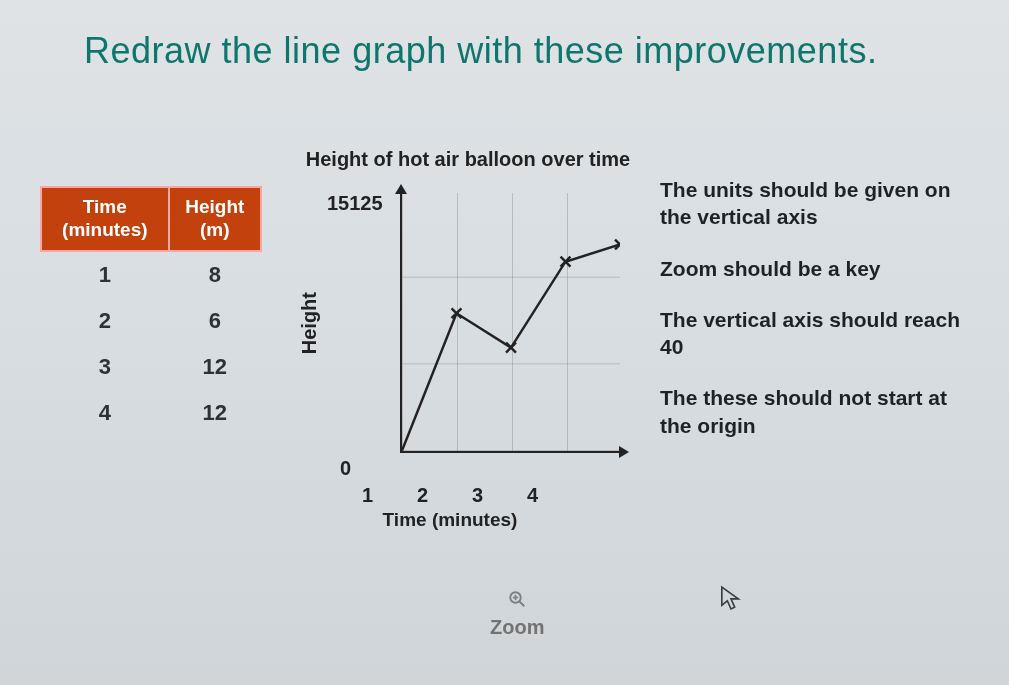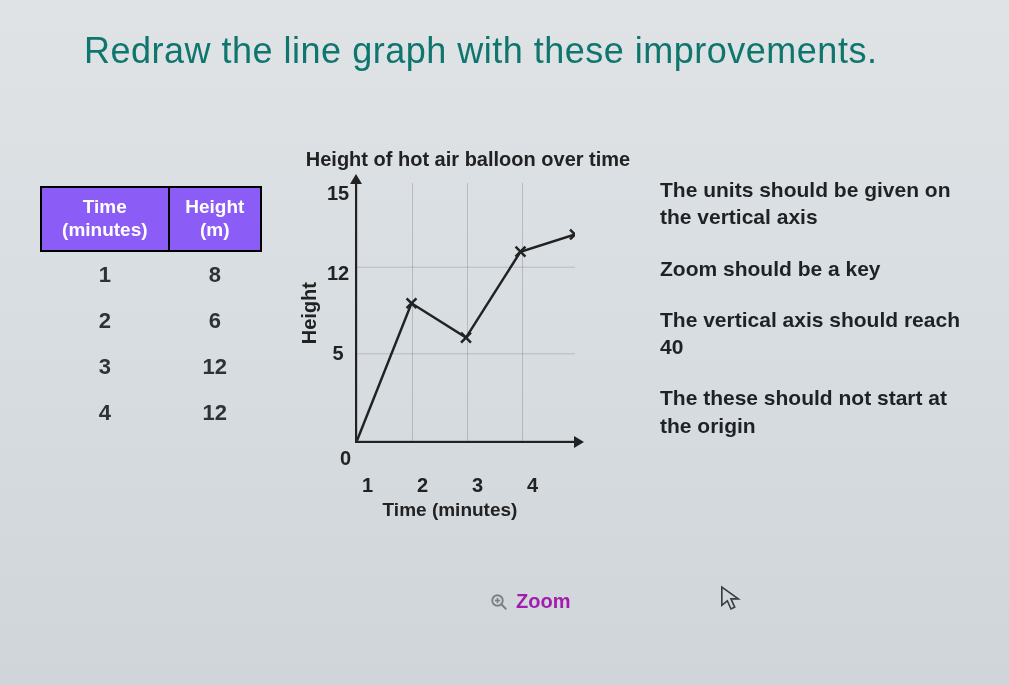--- a/index.html
+++ b/index.html
@@ -24,25 +24,25 @@
   
   .data-table {
     position: absolute;
     top: 186px;
     left: 40px;
     width: 222px;
     border-collapse: collapse;
     font-size: 20px;
   }
   .data-table th {
-    background: #8b5cf6;
+    background: #c2410c;
     color: #fff;
     font-weight: 700;
     padding: 8px 4px;
-    border: 2px solid #000000;
+    border: 2px solid #fca5a5;
     font-size: 19px;
     line-height: 1.2;
   }
   .data-table td {
     text-align: center;
     padding: 10px 0;
     font-size: 22px;
     font-weight: 600;
     color: #2d3236;
     border: none;
@@ -53,38 +53,38 @@
     position: absolute;
     top: 148px;
     left: 298px;
     width: 340px;
   }
   .chart-title {
     text-align: center;
     font-size: 20px;
     font-weight: 700;
     color: #222;
-    margin-bottom: 12px;
+    margin-bottom: 22px;
   }
   .chart-wrap {
     display: flex;
     align-items: center;
   }
   .ylabel {
     writing-mode: vertical-rl;
     transform: rotate(180deg);
     font-size: 20px;
     font-weight: 700;
     color: #222;
     margin-right: 6px;
     text-align: center;
   }
   .yticks {
     display: flex;
-    flex-direction: column;
+    flex-direction: row;
     justify-content: space-between;
     height: 260px;
     font-size: 20px;
     font-weight: 700;
     color: #222;
     text-align: center;
     padding-right: 6px;
   }
   .yticks div { line-height: 1; }
   .plot {
@@ -142,26 +142,27 @@
     color: #1f2225;
     line-height: 1.3;
   }
   .improvements .item { margin-bottom: 24px; }
   
   .zoom-btn {
     position: absolute;
     top: 590px;
     left: 490px;
     font-size: 20px;
-    color: #a21caf;
+    color: #737373;
     font-weight: 600;
     display: flex;
     align-items: center;
     gap: 8px;
     cursor: pointer;
+    flex-direction: column;
   }
   .zoom-icon {
     width: 18px; height: 18px;
   }
   
   .cursor {
     position: absolute;
     top: 585px;
     left: 720px;
     width: 22px; height: 26px;

